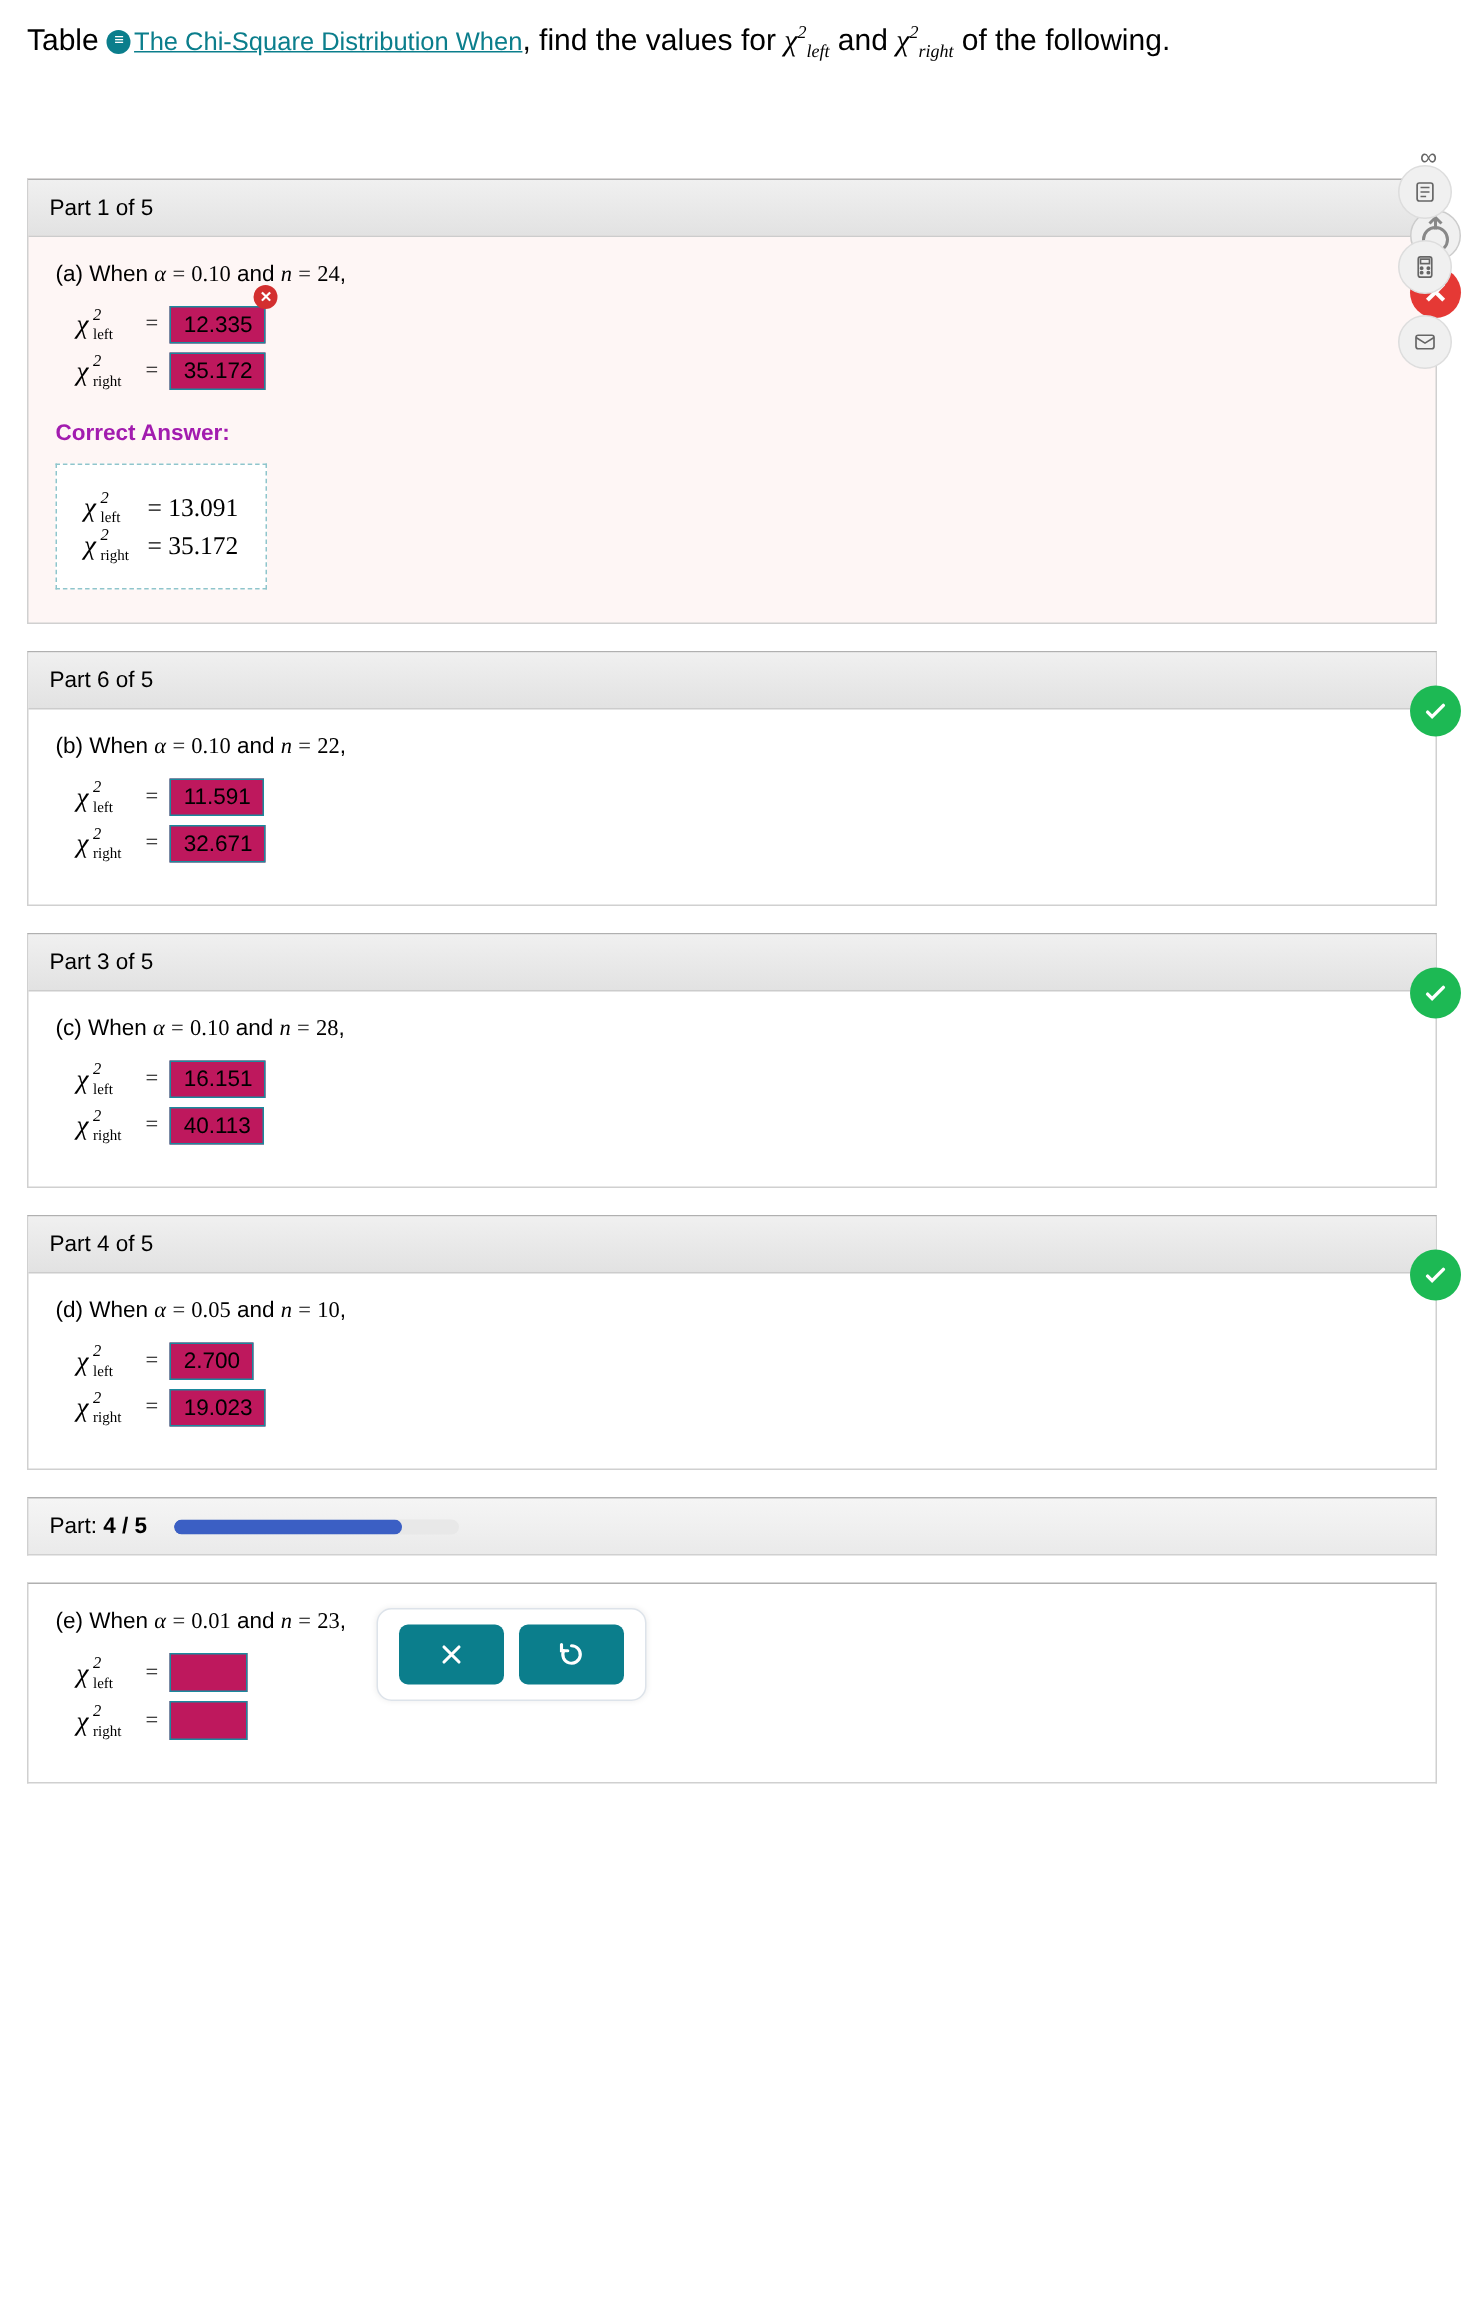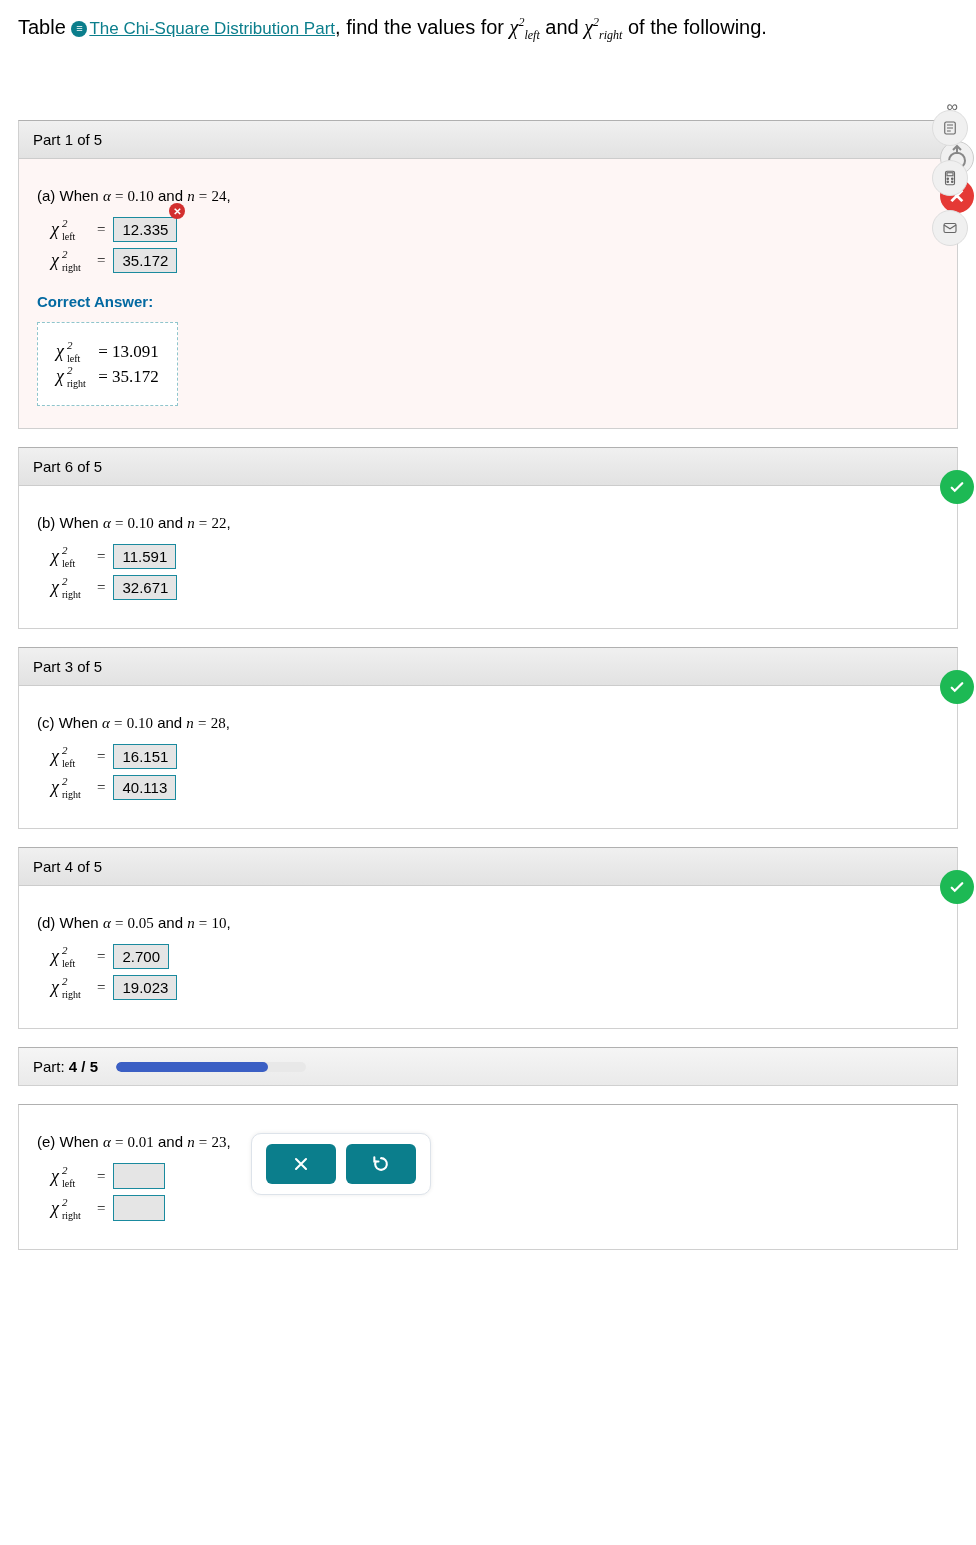--- a/index.html
+++ b/index.html
@@ -7,32 +7,32 @@
 .container{padding:12px 18px 40px}
 .intro{font-size:20px;line-height:1.5;margin-bottom:10px}
 .link{color:#0b7e8c;text-decoration:underline;font-size:17px}
 .link-icon{display:inline-flex;width:16px;height:16px;background:#0b7e8c;border-radius:50%;color:#fff;font-size:11px;align-items:center;justify-content:center;vertical-align:middle;margin-right:2px;font-weight:bold}
 .chi{font-family:Liberation Serif, serif;font-style:italic}
 .chi sup{font-size:.6em;vertical-align:super}
 .chi sub{font-size:.6em;vertical-align:sub}
 .infinity{text-align:right;padding:4px 18px;color:#666}
 .card{border:1px solid #d0d0d0;border-top:1px solid #b0b0b0;margin-bottom:18px;position:relative;background:#fff}
 .card-header{background:linear-gradient(#f0f0f0,#e2e2e2);border-bottom:1px solid #ccc;padding:10px 14px;font-size:15px}
-.card-body{padding:28px 18px 22px}
+.card-body{padding:16px 18px 22px}
 .card.wrong{background:#fef6f5}
 .prompt{font-size:15px;margin-bottom:12px}
 .answer-row{display:flex;align-items:center;gap:8px;margin:6px 0 6px 14px;font-size:15px}
 .chi-label{font-family:'Times New Roman',serif;font-style:italic;font-size:18px;min-width:38px;position:relative}
 .chi-label .sup{font-size:11px;position:absolute;top:-2px;left:11px}
 .chi-label .sub{font-size:10px;position:absolute;bottom:-2px;left:11px;font-style:normal}
 .eq{font-family:'Times New Roman',serif}
-.value-box{border:1px solid #1a8a9e;padding:3px 8px;font-size:15px;min-width:52px;display:inline-block;text-align:center;background:#e5e5e5}
+.value-box{border:1px solid #1a8a9e;padding:3px 8px;font-size:15px;min-width:52px;display:inline-block;text-align:center;background:#be185d}
 .value-box.empty{border:1px solid #1a8a9e;width:26px;height:26px;padding:0}
 .badge-x{position:absolute;margin-left:-8px;margin-top:-6px;width:16px;height:16px;background:#d32f2f;border-radius:50%;color:#fff;font-size:10px;display:flex;align-items:center;justify-content:center;font-weight:bold}
-.correct-title{color:#0369a1;font-weight:bold;font-size:15px;margin:20px 0 12px}
+.correct-title{color:#a21caf;font-weight:bold;font-size:15px;margin:20px 0 12px}
 .correct-box{border:1px dashed #8fc5cc;padding:14px 18px;display:inline-block;font-family:'Times New Roman',serif;font-size:17px;background:#fff}
 .correct-box .row{margin:4px 0}
 .status-check{position:absolute;right:-17px;top:22px;width:34px;height:34px;background:#1db954;border-radius:50%;display:flex;align-items:center;justify-content:center}
 .status-check svg{width:18px;height:18px;fill:#fff}
 .status-x-small{position:absolute;right:-17px;top:58px;width:34px;height:34px;background:#e53935;border-radius:50%;display:flex;align-items:center;justify-content:center;color:#fff;font-weight:bold;font-size:20px}
 .status-tryagain{position:absolute;right:-17px;top:20px;width:34px;height:34px;background:#f0f0f0;border:1px solid #ccc;border-radius:50%;display:flex;align-items:center;justify-content:center;color:#888}
 .progress-wrap{display:flex;align-items:center;gap:18px;padding:10px 14px;border:1px solid #d0d0d0;border-top:1px solid #b0b0b0;margin-bottom:18px;background:linear-gradient(#f5f5f5,#eaeaea)}
 .progress-label{font-size:15px}
 .progress-label b{font-weight:bold}
 .progress-bar{flex:0 0 190px;height:10px;background:#e8e8e8;border-radius:5px;overflow:hidden}
@@ -46,21 +46,21 @@
 .part5-row{display:flex;align-items:flex-start;}
 .serif{font-family:'Times New Roman',serif}
 .ital{font-style:italic}
 </style>
 </head>
 <body>
 
 <div class="container">
   <div class="intro">
     <span>Table </span>
-    <span class="link-icon">≡</span><a class="link" href="#">The Chi-Square Distribution Part</a><span>, find the values for </span><span class="chi"><i>χ</i><sup>2</sup><sub>left</sub></span><span> and </span><span class="chi"><i>χ</i><sup>2</sup><sub>right</sub></span><span> of the following.</span>
+    <span class="link-icon">≡</span><a class="link" href="#">The Chi-Square Distribution When</a><span>, find the values for </span><span class="chi"><i>χ</i><sup>2</sup><sub>left</sub></span><span> and </span><span class="chi"><i>χ</i><sup>2</sup><sub>right</sub></span><span> of the following.</span>
   </div>
 </div>
 
 <div class="infinity">∞</div>
 
 <div class="container" style="padding-top:0">
 
   <div class="card wrong">
     <div class="status-tryagain">
       <svg viewBox="0 0 24 24">

